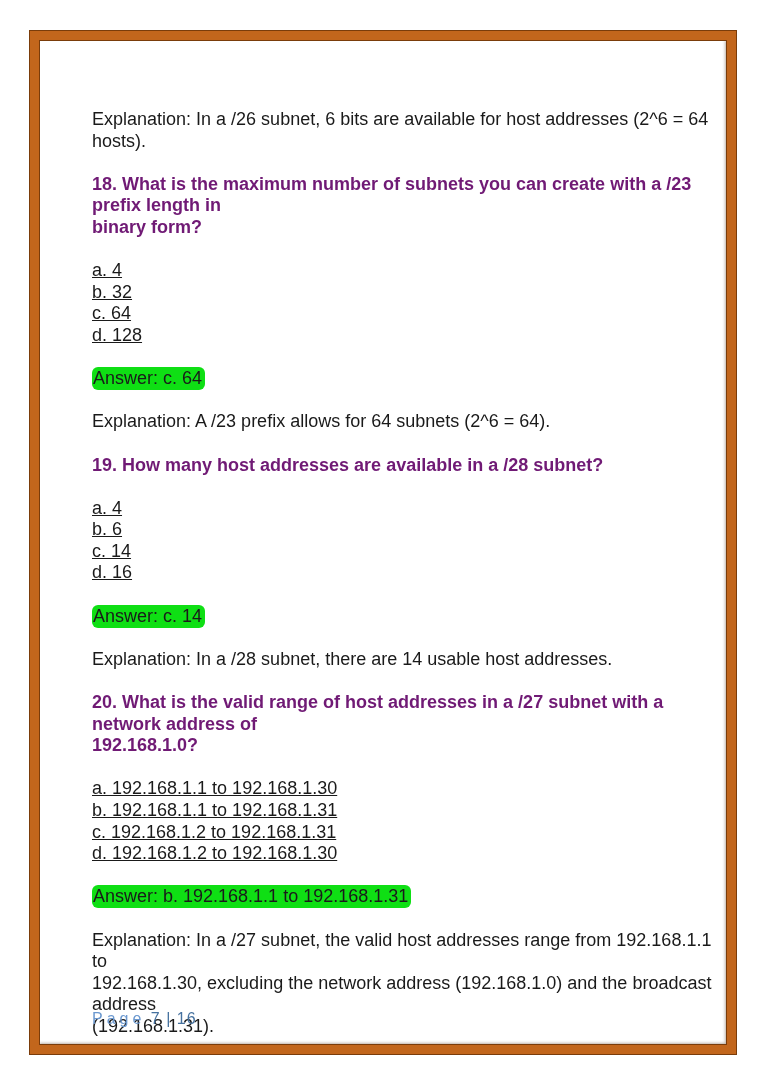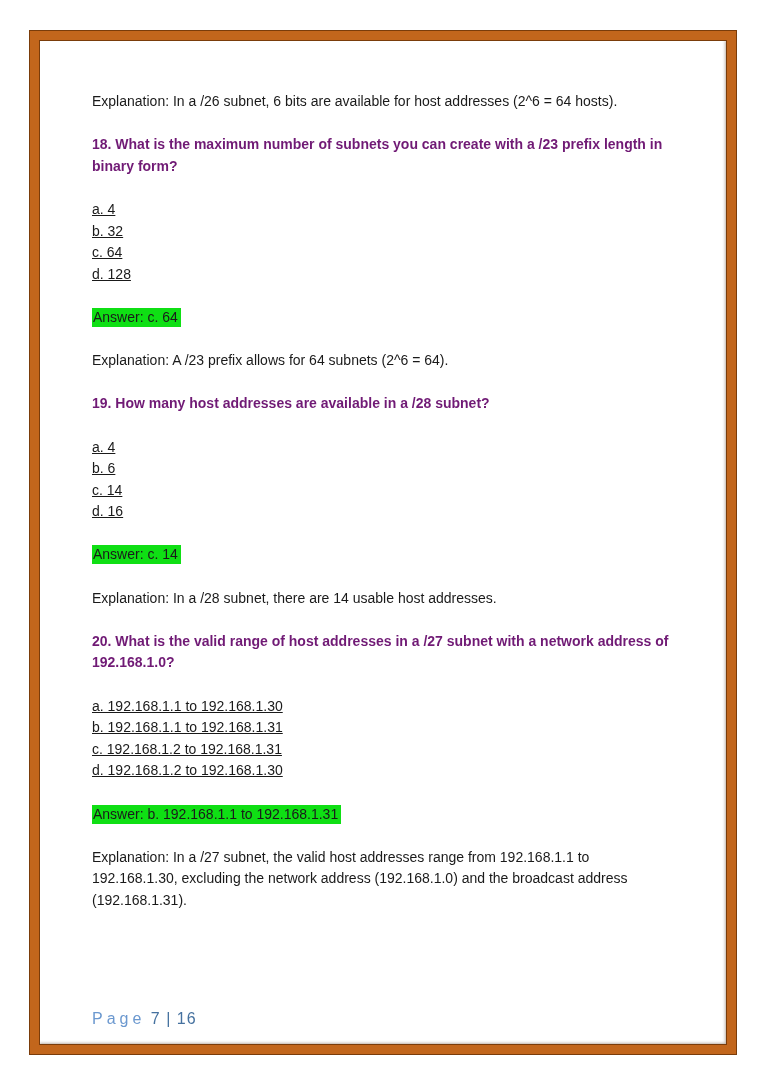--- a/index.html
+++ b/index.html
@@ -29,40 +29,41 @@
     box-shadow:
       inset 0 0 0 1px var(--border-edge, #7a3c0a),
       0 0 0 1px var(--border-edge, #7a3c0a),
       inset 2px 2px 2px rgba(255,255,255,0.28),
       inset -2px -2px 3px rgba(60,28,0,0.35);
     pointer-events: none;
   }
   .doc-body {
     position: absolute;
     left: 92px;
-    top: 91px;
+    top: 109px;
     width: 620px;
-    font-size: 14px;
+    font-size: 18px;
     line-height: 21.6px;
     white-space: pre-wrap;
   }
   .para {
     margin: 0 0 21.6px 0;
   }
   .para.question {
     font-weight: bold;
     color: #701a75;
   }
   .option {
     line-height: 21.6px;
     text-decoration: underline;
   }
   .answer-highlight {
     background: var(--hl, #0fdf14);
     padding: 1px 3px 2px 1px;
+    border-radius: 6px;
   }
   .footer {
     position: absolute;
     left: 92px;
     top: 1009px;
     width: 538px;
     font-size: 16px;
     line-height: 19px;
   }
   .footer .footer-label {

